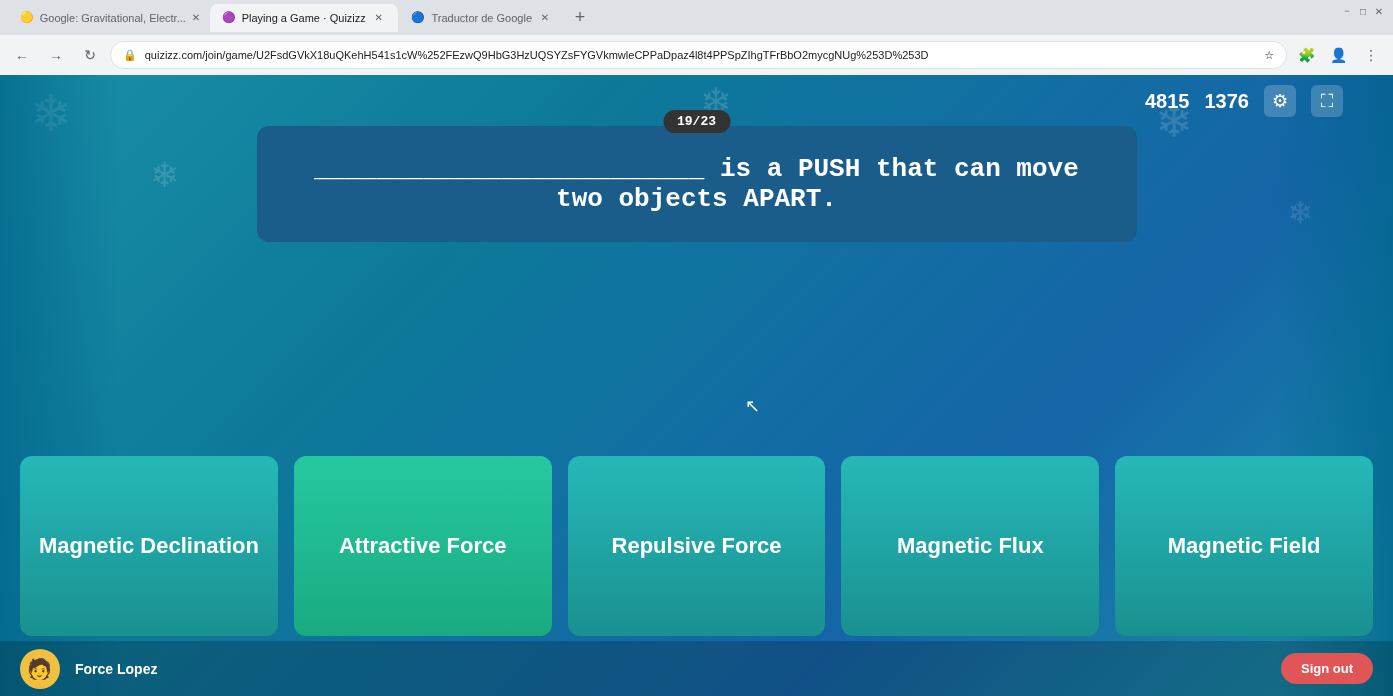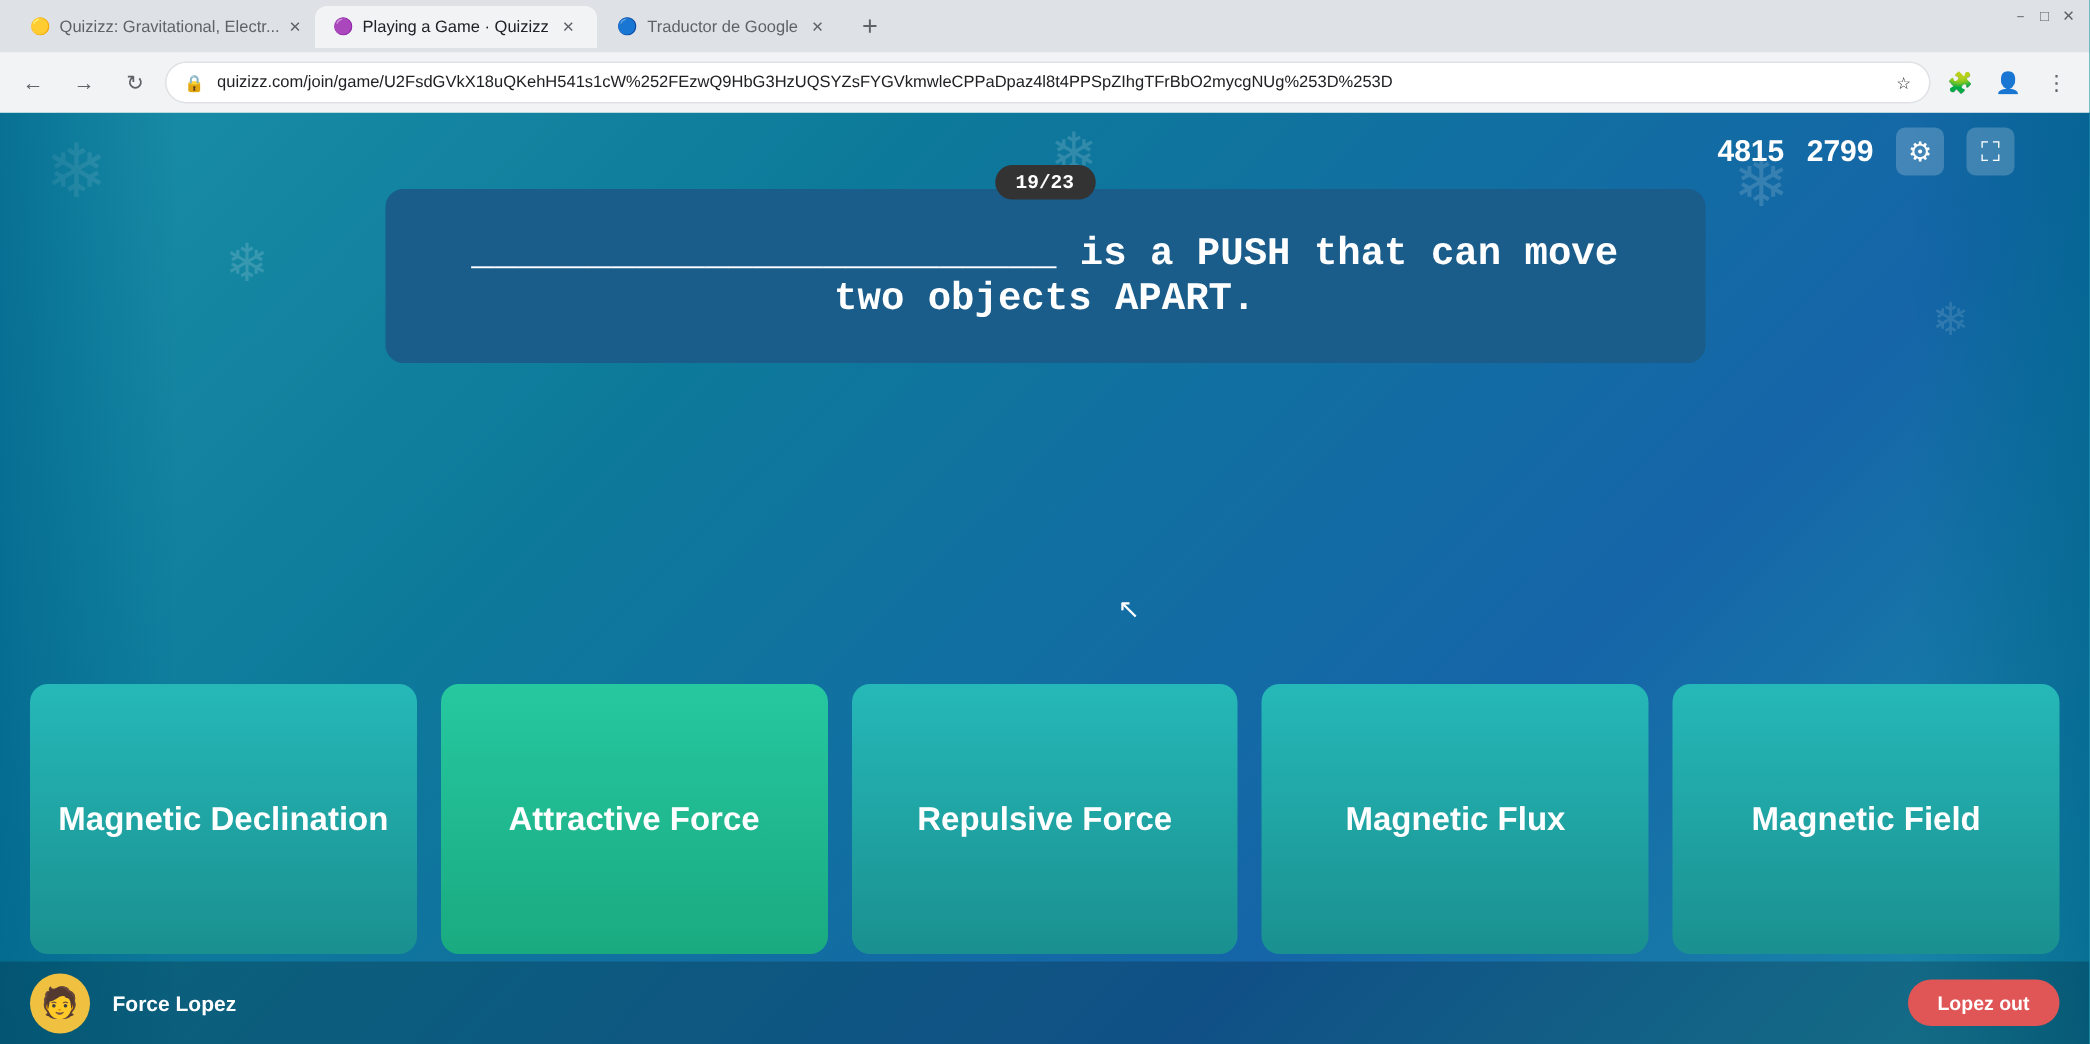--- a/index.html
+++ b/index.html
@@ -374,21 +374,21 @@
 
   <div class="window-controls">
     <div class="win-btn">－</div>
     <div class="win-btn">□</div>
     <div class="win-btn">✕</div>
   </div>
 
   <div class="tab-bar">
     <div class="tab">
       <span>🟡</span>
-      <span>Quizizz: Gravitational, Electr...</span>
+      <span>Google: Gravitational, Electr...</span>
       <span class="tab-close">✕</span>
     </div>
     <div class="tab active">
       <span>🟣</span>
       <span>Playing a Game · Quizizz</span>
       <span class="tab-close">✕</span>
     </div>
     <div class="tab">
       <span>🔵</span>
       <span>Traductor de Google</span>
@@ -421,21 +421,21 @@
   <div class="snowflake" style="top:20px; right:200px; font-size:45px;">❄</div>
   <div class="snowflake" style="top:120px; right:80px; font-size:30px;">❄</div>
   <div class="snowflake" style="top:5px; left:700px; font-size:38px;">❄</div>
   <div class="snowflake" style="bottom:80px; left:80px; font-size:42px;">❄</div>
 
   <div class="curtain-left"></div>
   <div class="curtain-right"></div>
 
   <div class="score-area">
     <span class="score-value">4815</span>
-    <span class="score-value">2799</span>
+    <span class="score-value">1376</span>
     <div class="score-icon">⚙</div>
     <div class="score-icon">⛶</div>
   </div>
 
   <div class="question-container">
     <div class="question-badge">19/23</div>
     <div class="question-box">
       <span>_________________________ is a PUSH that can move two objects APART.</span>
     </div>
   </div>
@@ -456,16 +456,16 @@
       <span>Magnetic Flux</span>
     </button>
     <button class="answer-btn answer-btn-5">
       <span>Magnetic Field</span>
     </button>
   </div>
 
   <div class="bottom-bar">
     <div class="player-avatar">🧑</div>
     <span class="player-name">Force Lopez</span>
-    <button class="sign-out-btn">Lopez out</button>
+    <button class="sign-out-btn">Sign out</button>
   </div>
 
 </div>
 
 </body></html>

